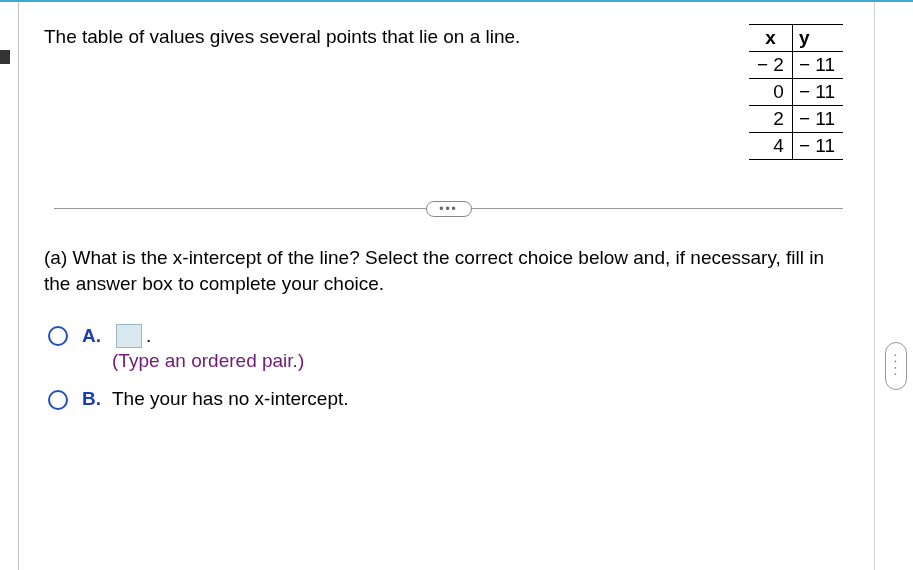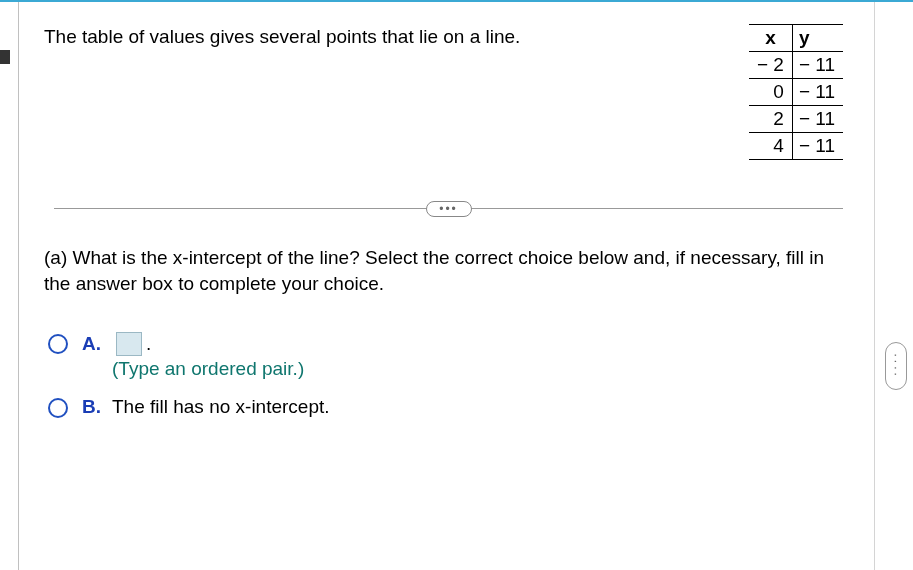--- a/index.html
+++ b/index.html
@@ -110,21 +110,21 @@
       height: 16px;
       display: flex;
       align-items: center;
       justify-content: center;
       font-size: 12px;
       color: #666;
       letter-spacing: 2px;
       cursor: pointer;
     }
     .question {
-      margin-bottom: 36px;
+      margin-bottom: 28px;
       line-height: 1.35;
     }
     .choices {
       margin-left: 4px;
     }
     .choice {
       display: flex;
       align-items: flex-start;
       margin-bottom: 16px;
     }
@@ -156,21 +156,21 @@
     .answer-box {
       display: inline-block;
       width: 26px;
       height: 24px;
       background: #d8e8ef;
       border: 1px solid #9bb8c4;
       margin: 0 4px;
       vertical-align: middle;
     }
     .hint {
-      color: #0f766e;
+      color: #701a75;
       margin-top: 2px;
     }
     .side-handle {
       position: absolute;
       right: 6px;
       top: 340px;
       width: 22px;
       height: 48px;
       border: 1px solid #999;
       border-radius: 11px;
@@ -259,21 +259,21 @@
           <span class="hint">(Type an ordered pair.)</span>
         </div>
       </div>
     </div>
 
     <div class="choice">
       <div class="radio"></div>
       <div class="choice-body">
         <div class="choice-line">
           <span class="choice-label">B.</span>
-          <span>The fill has no x-intercept.</span>
+          <span>The your has no x-intercept.</span>
         </div>
       </div>
     </div>
 
   </div>
 </div>
 
 <div class="side-handle">
   <span class="dots">····</span>
 </div>

